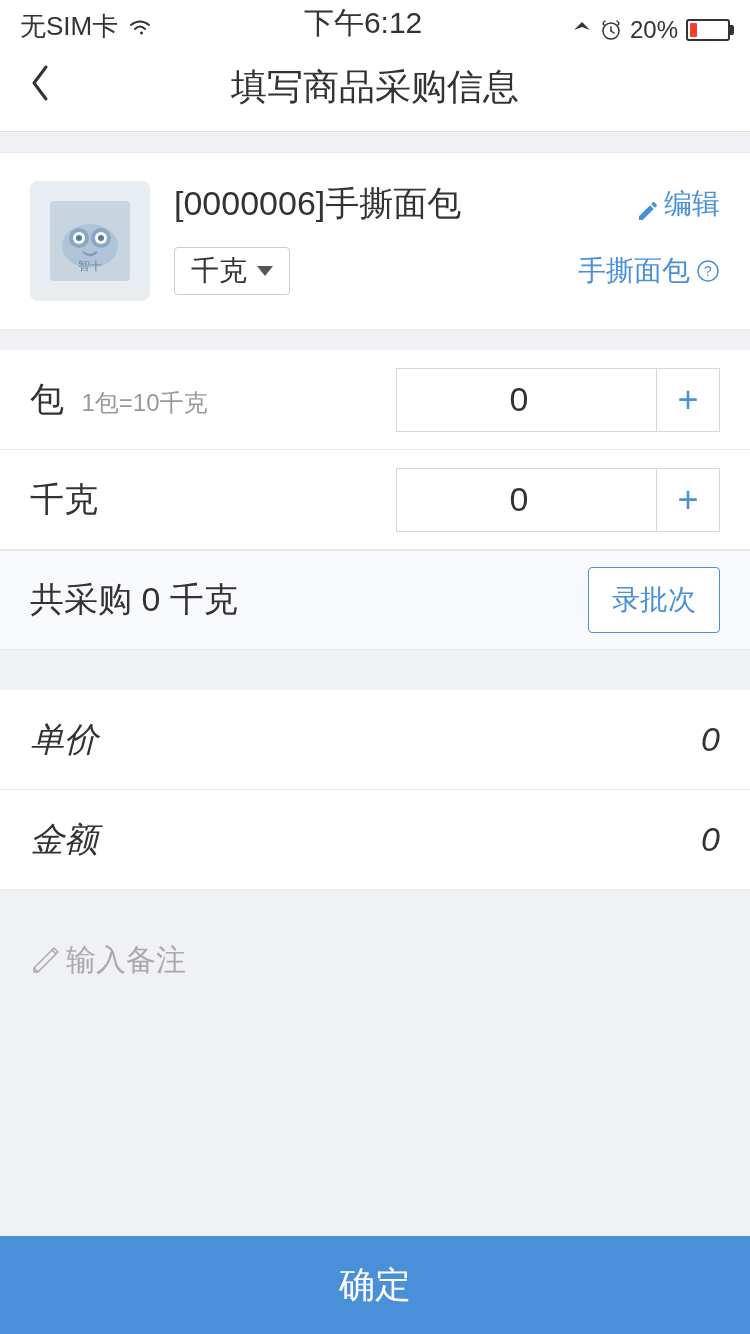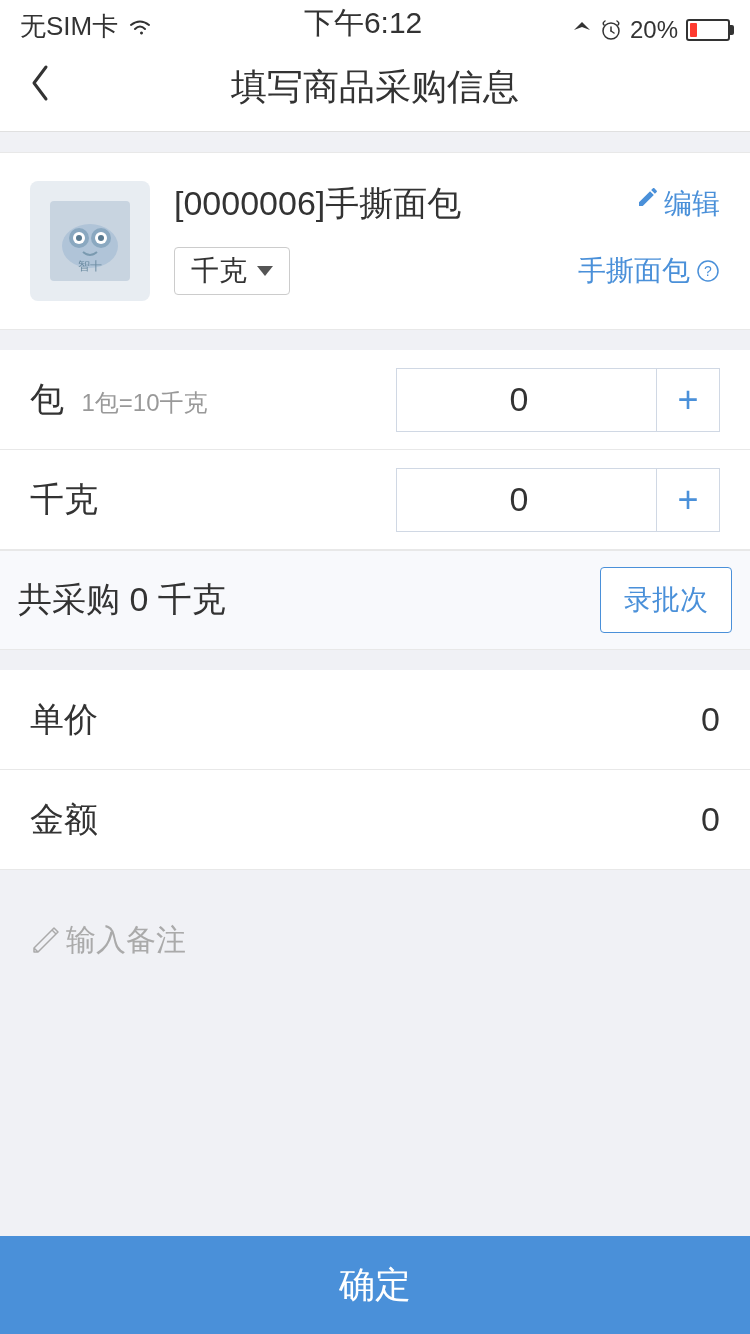--- a/index.html
+++ b/index.html
@@ -118,21 +118,21 @@
     }
     .product-name {
       font-size: 34px;
       font-weight: 500;
       color: #333;
     }
     .edit-btn {
       font-size: 28px;
       color: #4a90d9;
       display: flex;
-      align-items: flex-start;
+      align-items: flex-end;
       gap: 4px;
       cursor: pointer;
     }
     .product-unit-row {
       display: flex;
       align-items: center;
       justify-content: space-between;
       margin-top: 20px;
     }
     .unit-label {
@@ -221,21 +221,21 @@
       cursor: pointer;
       font-weight: 300;
     }
 
     
     .summary-row {
       background: #f8f9fc;
       display: flex;
       align-items: center;
       justify-content: space-between;
-      padding: 0 18px;
+      padding: 0 30px;
       height: 100px;
       border-top: 1px solid #e8e8e8;
       border-bottom: 1px solid #e8e8e8;
     }
     .summary-text {
       font-size: 34px;
       color: #333;
     }
     .record-btn {
       width: 132px;
@@ -247,20 +247,22 @@
       font-size: 28px;
       display: flex;
       align-items: center;
       justify-content: center;
       cursor: pointer;
     }
 
     
     .price-section {
       background: #fff;
+      margin-top: 20px;
+      font-style: italic;
     }
     .price-row {
       display: flex;
       align-items: center;
       justify-content: space-between;
       padding: 0 30px;
       height: 100px;
       border-bottom: 1px solid #e8e8e8;
     }
     .price-label {

